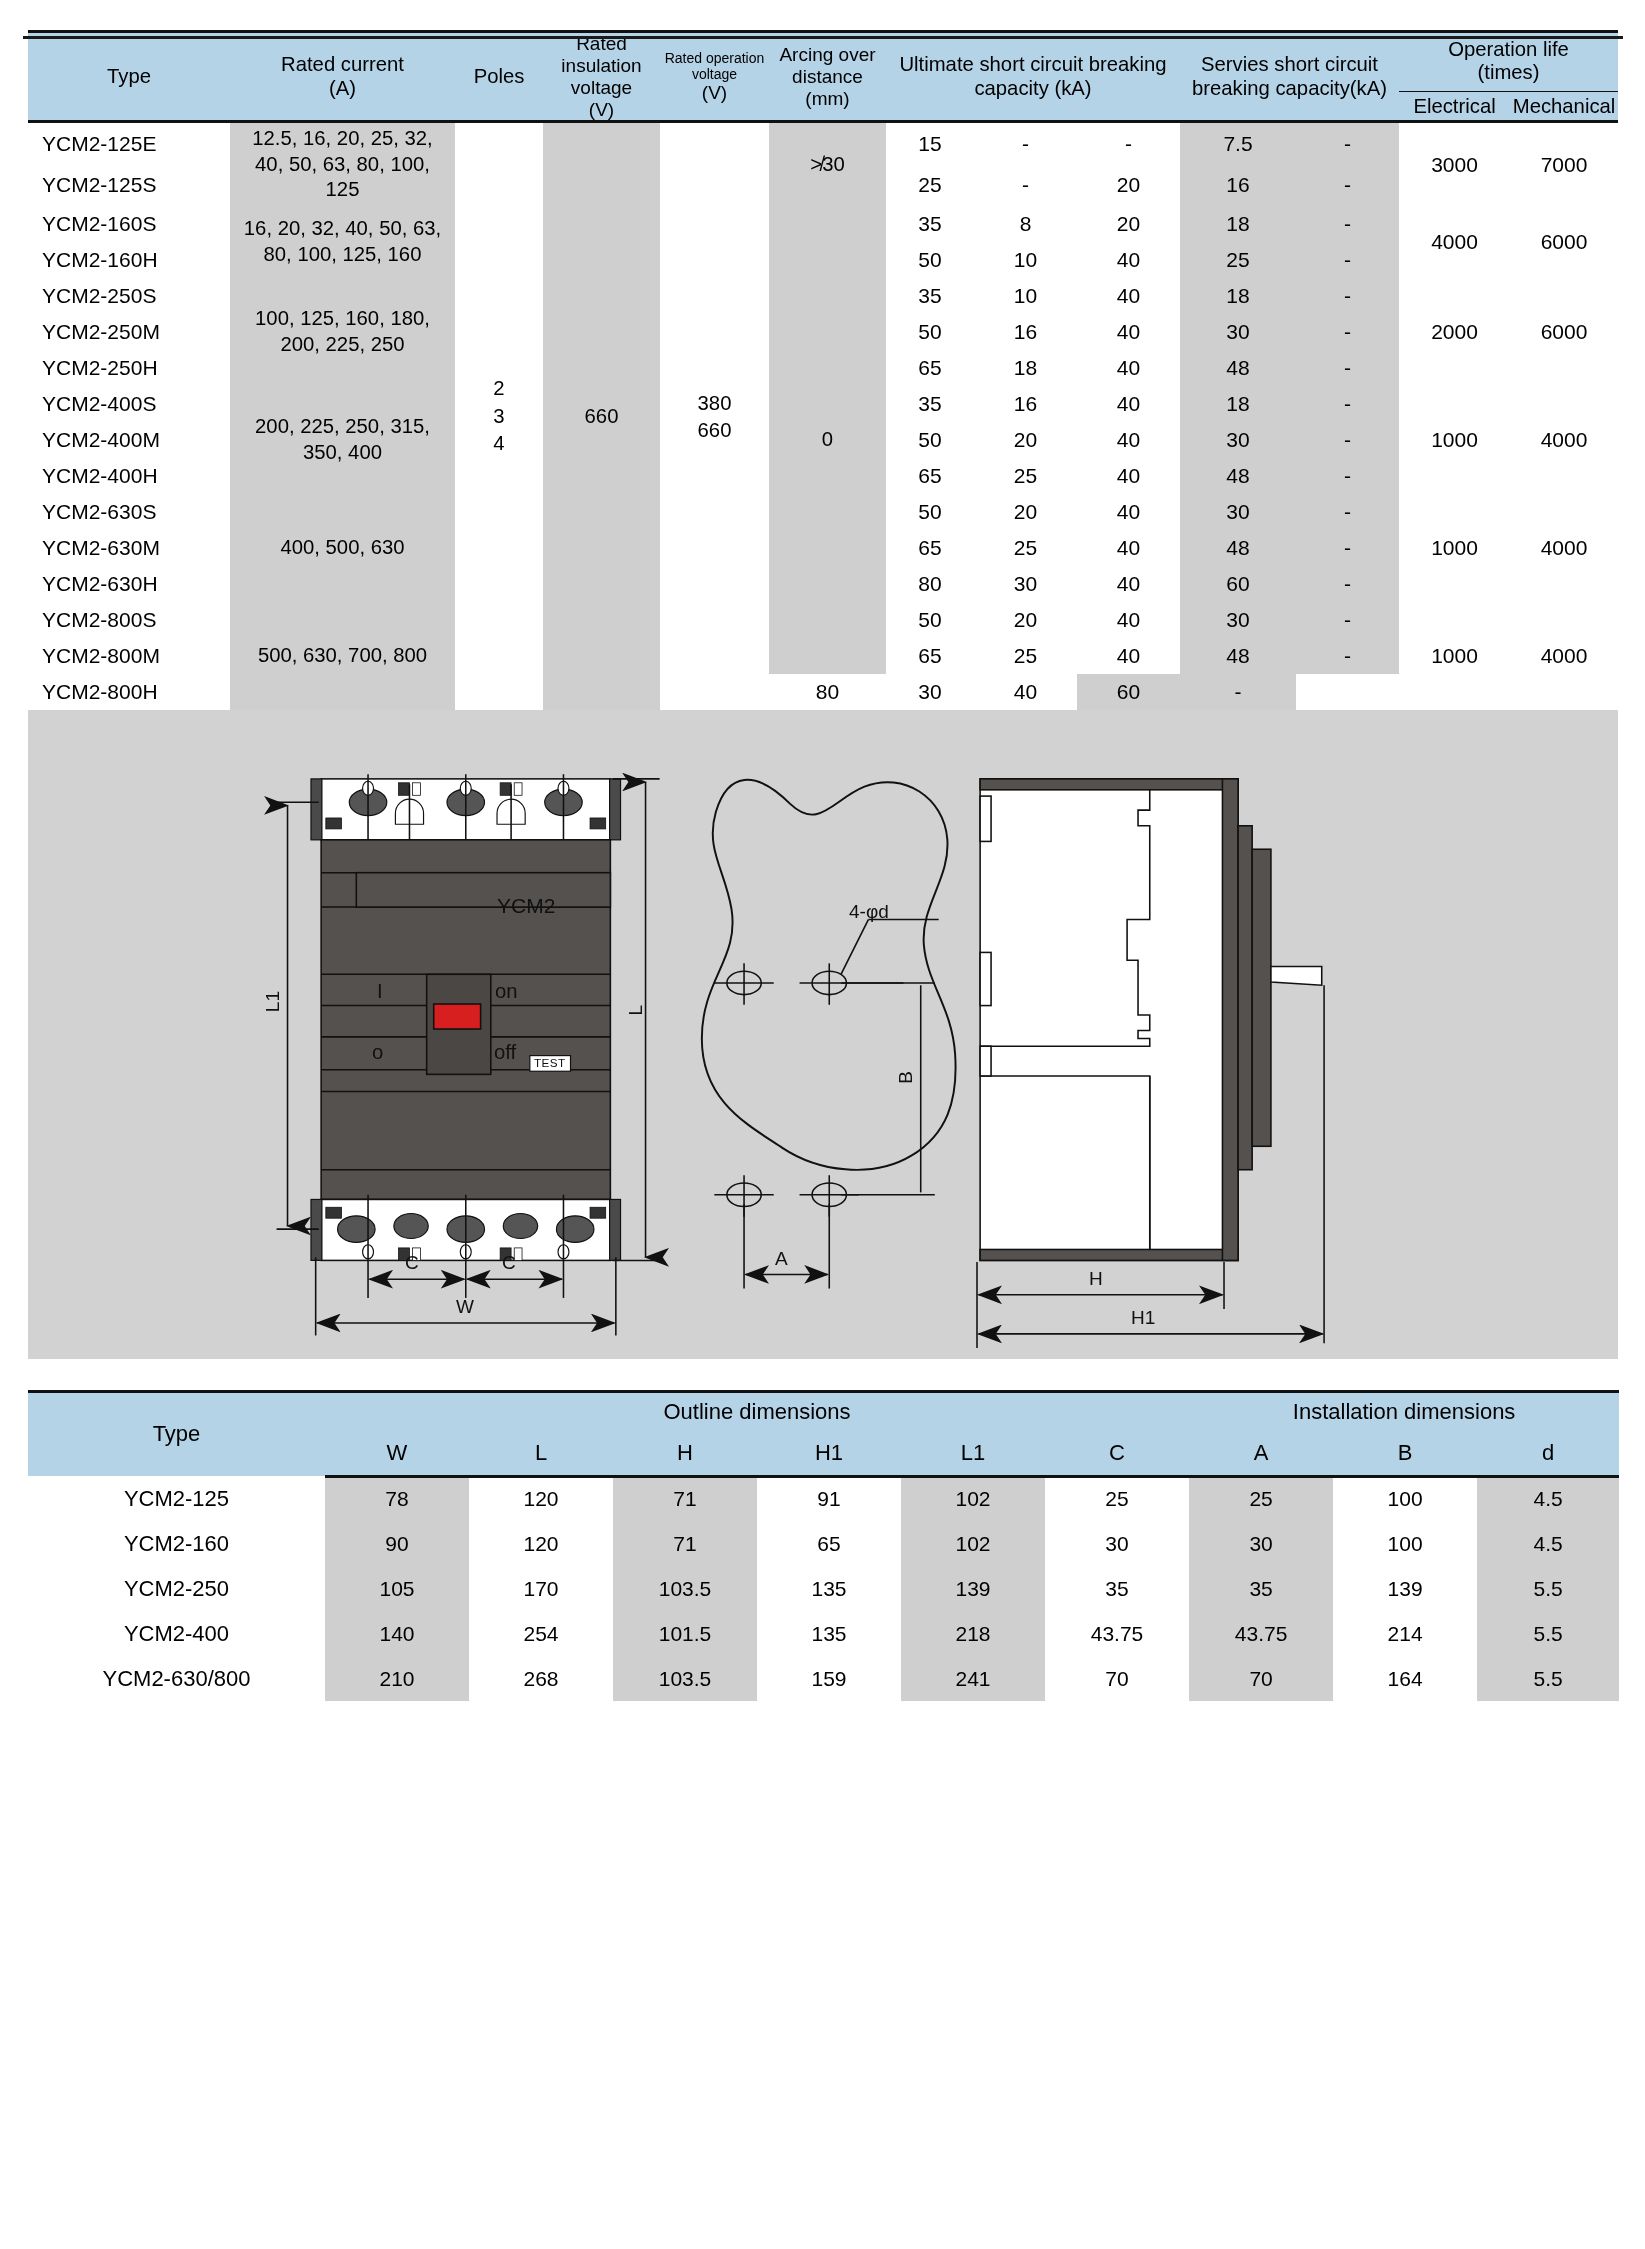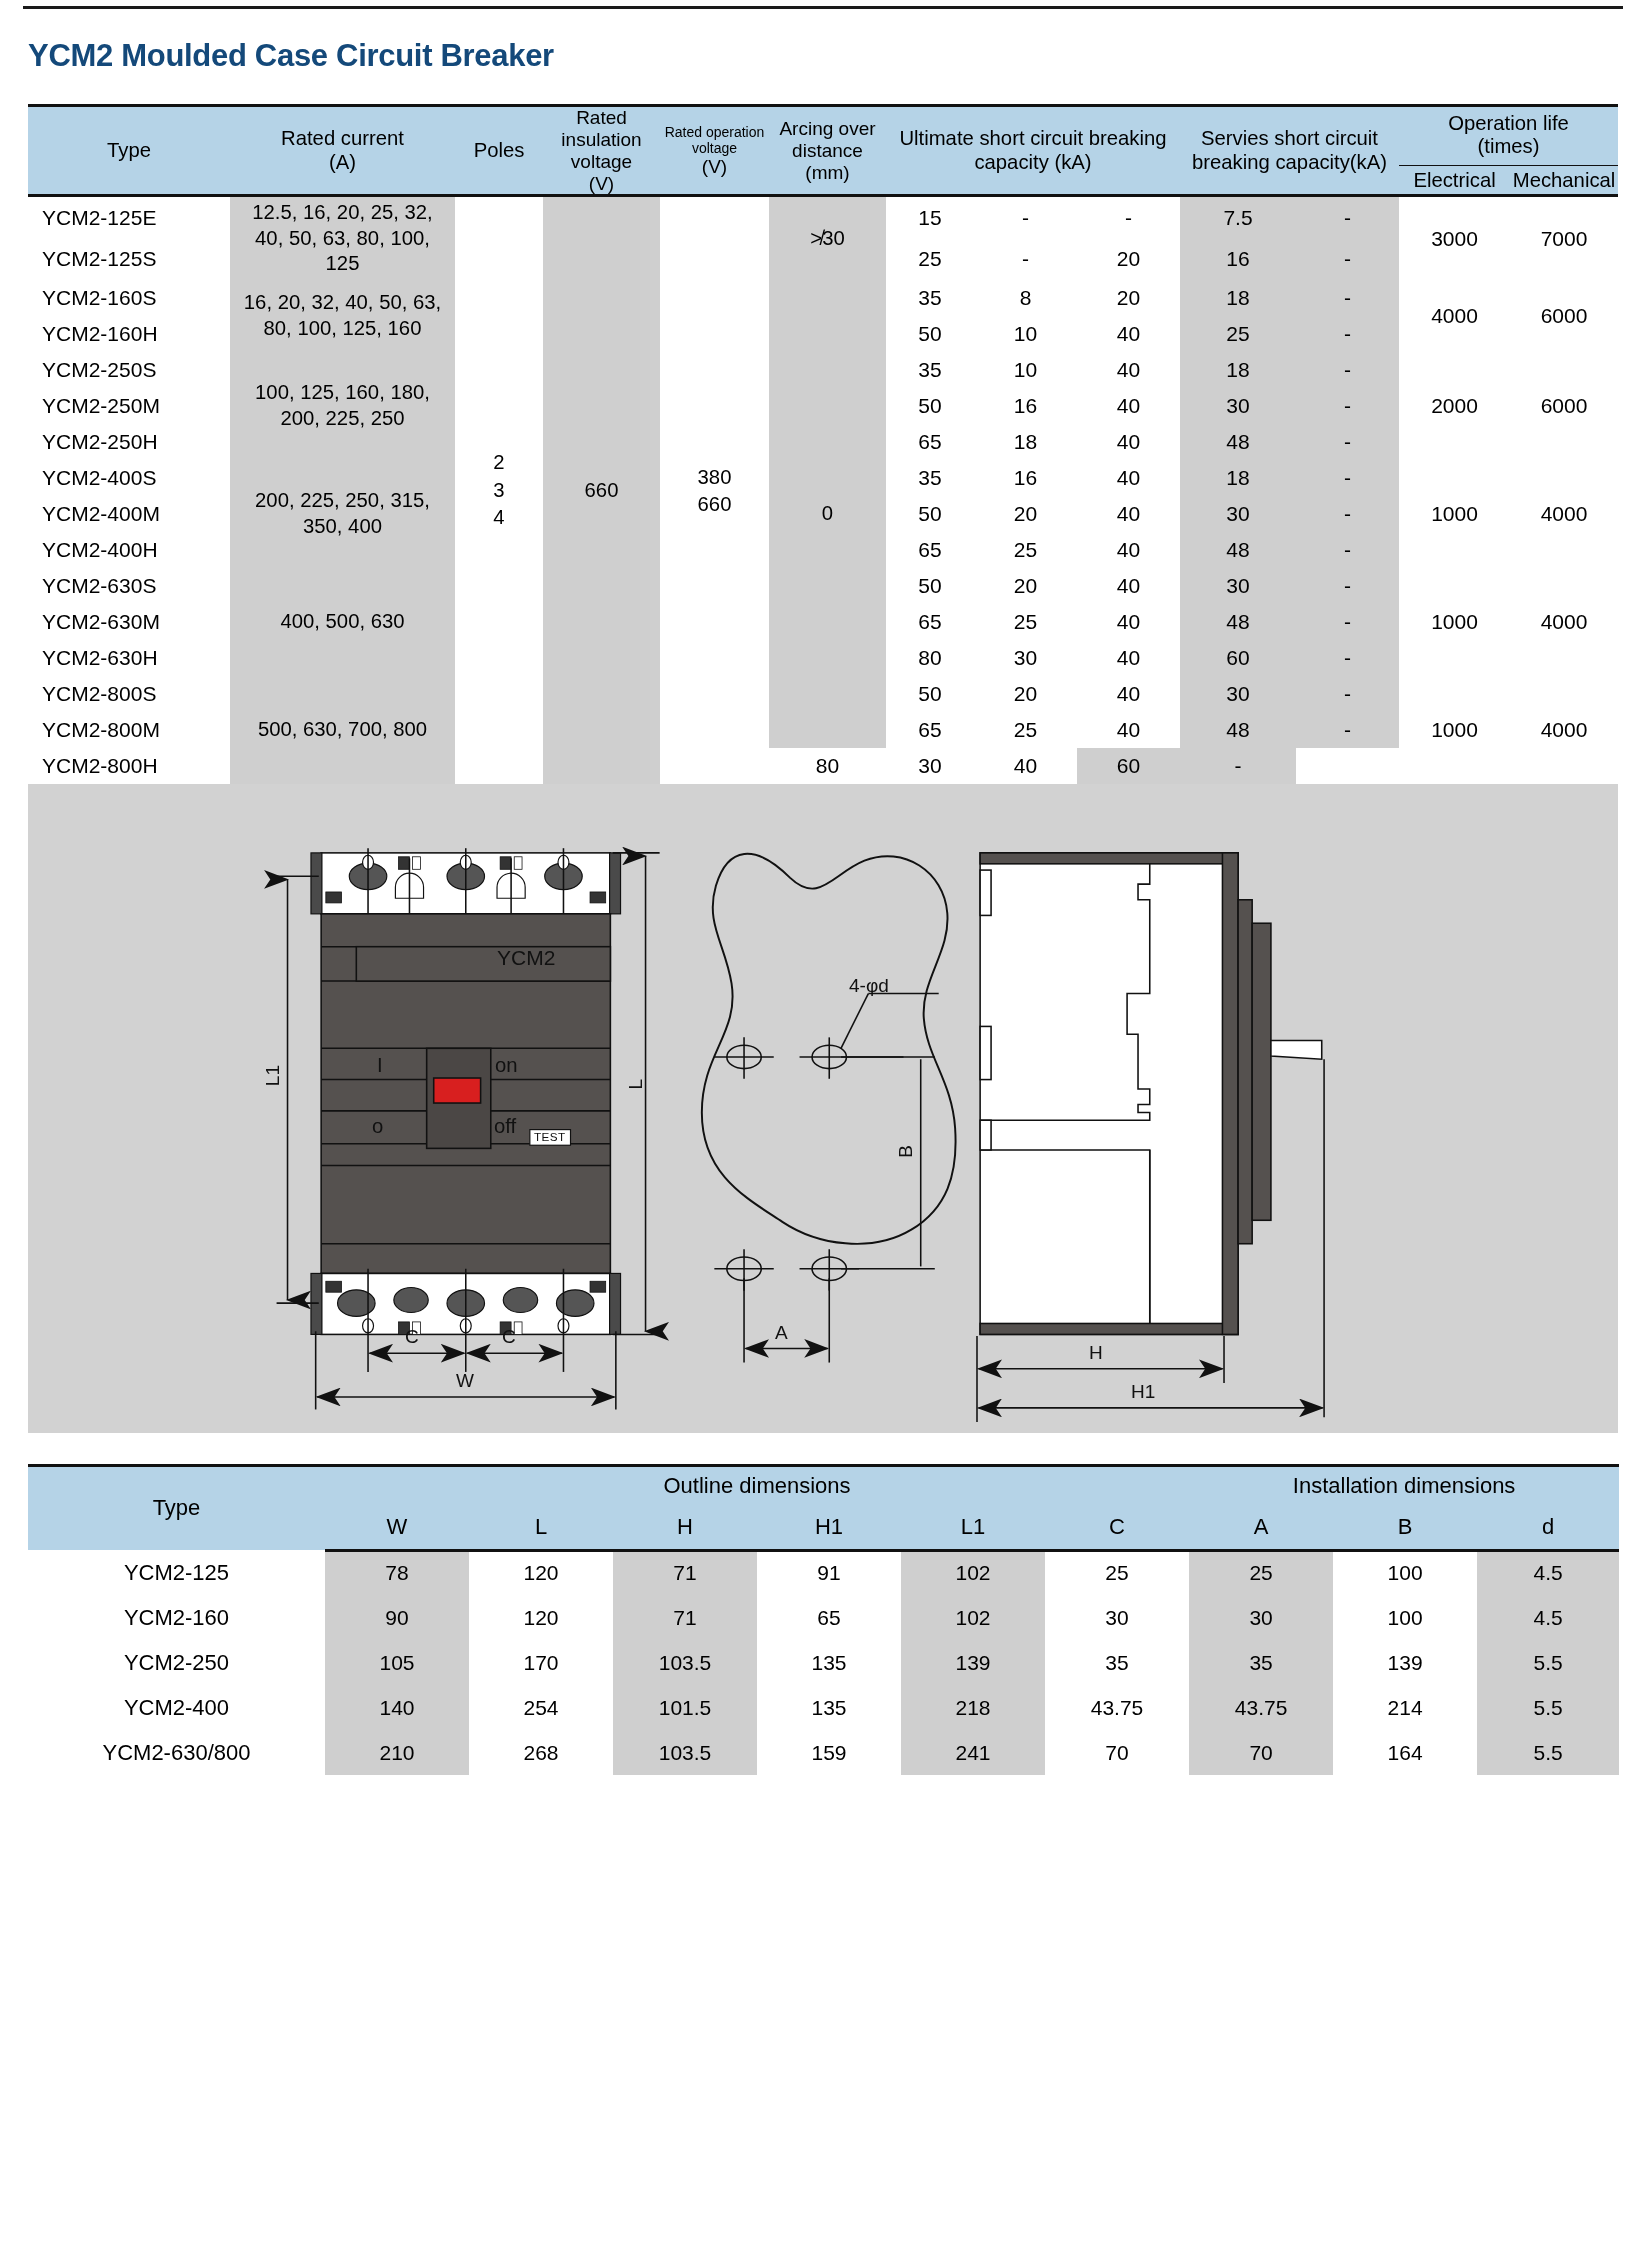--- a/index.html
+++ b/index.html
@@ -122,21 +122,20 @@
   table.dims tbody td { height: 45px; }
   table.dims tbody td.tname { text-align: center; font-size: 22px; }
   .grp-underline { border-bottom: 1.6px solid #111; }
 </style>
 </head>
 <body>
 
 <div class="page">
   <div class="top-rule"></div>
 
-  <h1 class="doc-title">YCM2 Moulded Case Circuit Breaker</h1>
 
   <div class="spec-wrap">
     <table class="spec">
       <colgroup>
         <col style="width:202px">
         <col style="width:225px">
         <col style="width:88px">
         <col style="width:117px">
         <col style="width:109px">
         <col style="width:117px">
@@ -517,21 +516,21 @@
         <marker id="arrD" markerWidth="12" markerHeight="16" refX="6" refY="15" orient="auto">
           <path d="M0,0 L6,16 L12,0 L6,4 Z" fill="#111"></path>
         </marker>
         <marker id="arrU" markerWidth="12" markerHeight="16" refX="6" refY="1" orient="auto">
           <path d="M0,16 L6,0 L12,16 L6,12 Z" fill="#111"></path>
         </marker>
       </defs>
     </svg>
 
     
-    <div class="dim-label" style="left:469px; top:162px; font-size:21px;">YCM2</div>
+    <div class="dim-label" style="left:469px; top:184px; font-size:21px;">YCM2</div>
     <div class="dim-label" style="left:349px; top:270px; font-size:20.3px;">I</div>
     <div class="dim-label" style="left:467px; top:270px; font-size:20.3px;">on</div>
     <div class="dim-label" style="left:344px; top:331px; font-size:20.3px;">o</div>
     <div class="dim-label" style="left:466px; top:331px; font-size:20.3px;">off</div>
     <div class="dim-label" style="left:506px; top:346px; font-size:11.7px; letter-spacing:0.4px;">TEST</div>
 
     <div class="dim-label vert" style="left:234px; top:281px;">L1</div>
     <div class="dim-label vert" style="left:597px; top:295px;">L</div>
     <div class="dim-label" style="left:377px; top:542px;">C</div>
     <div class="dim-label" style="left:474px; top:542px;">C</div>

